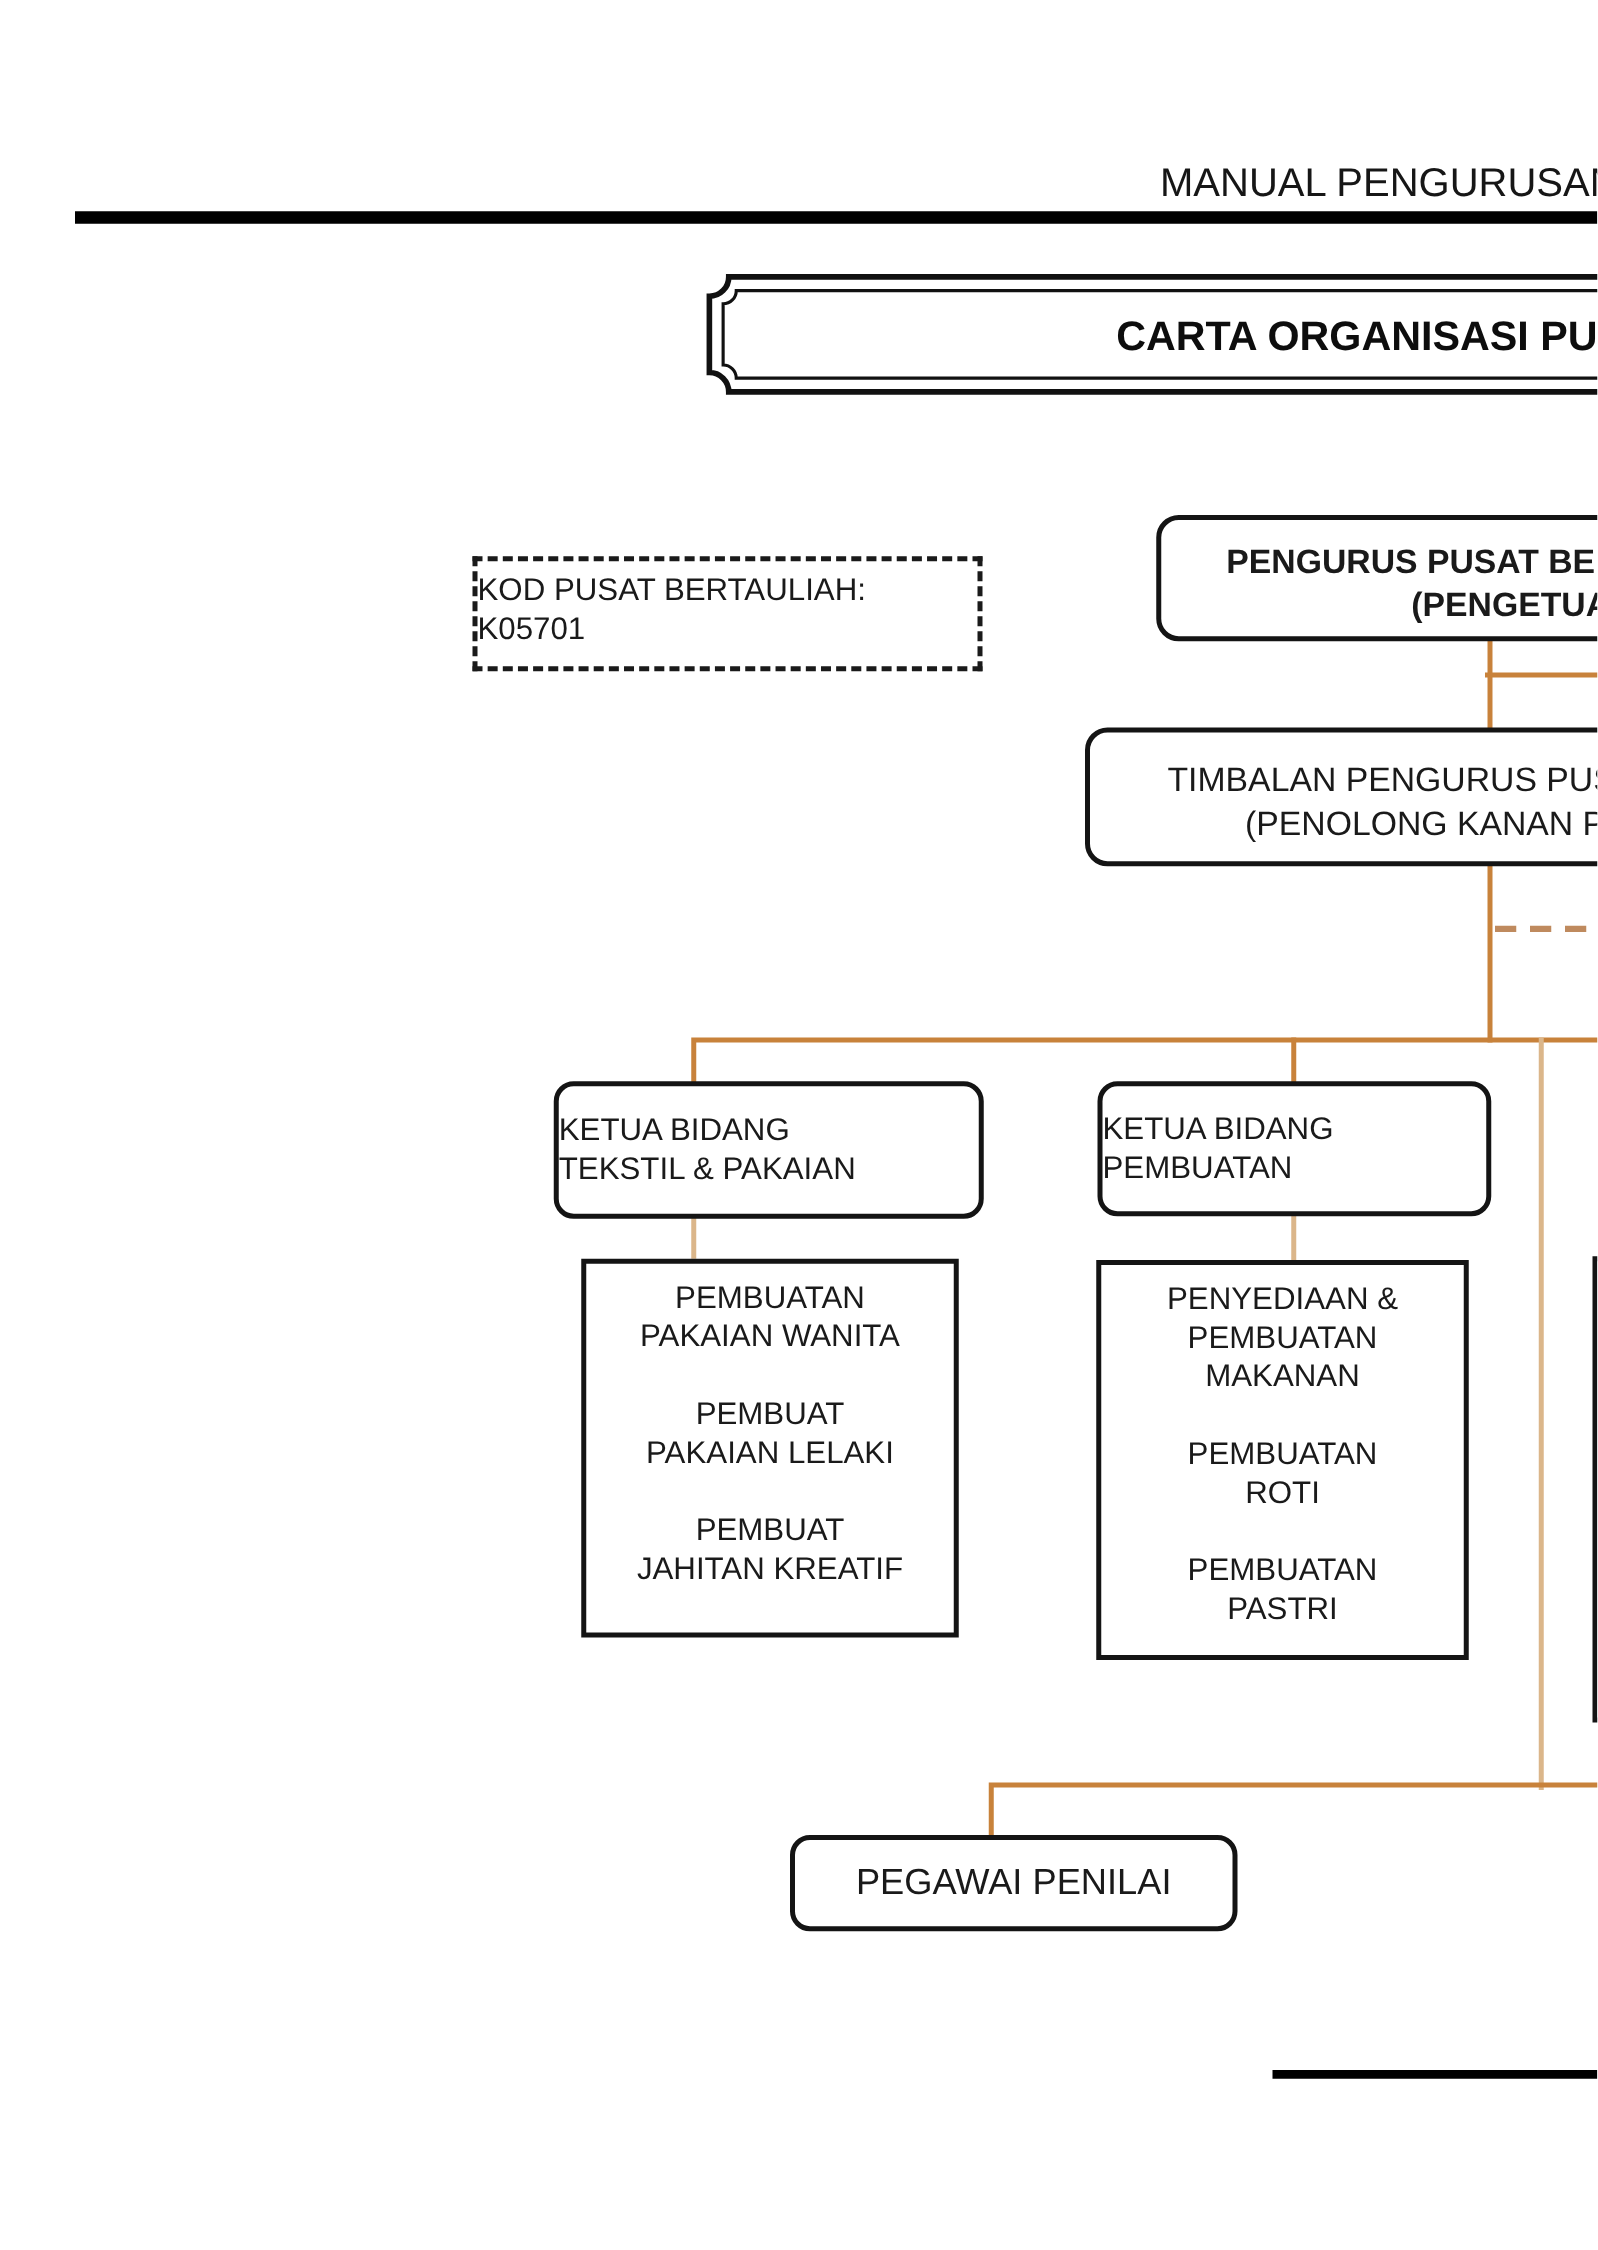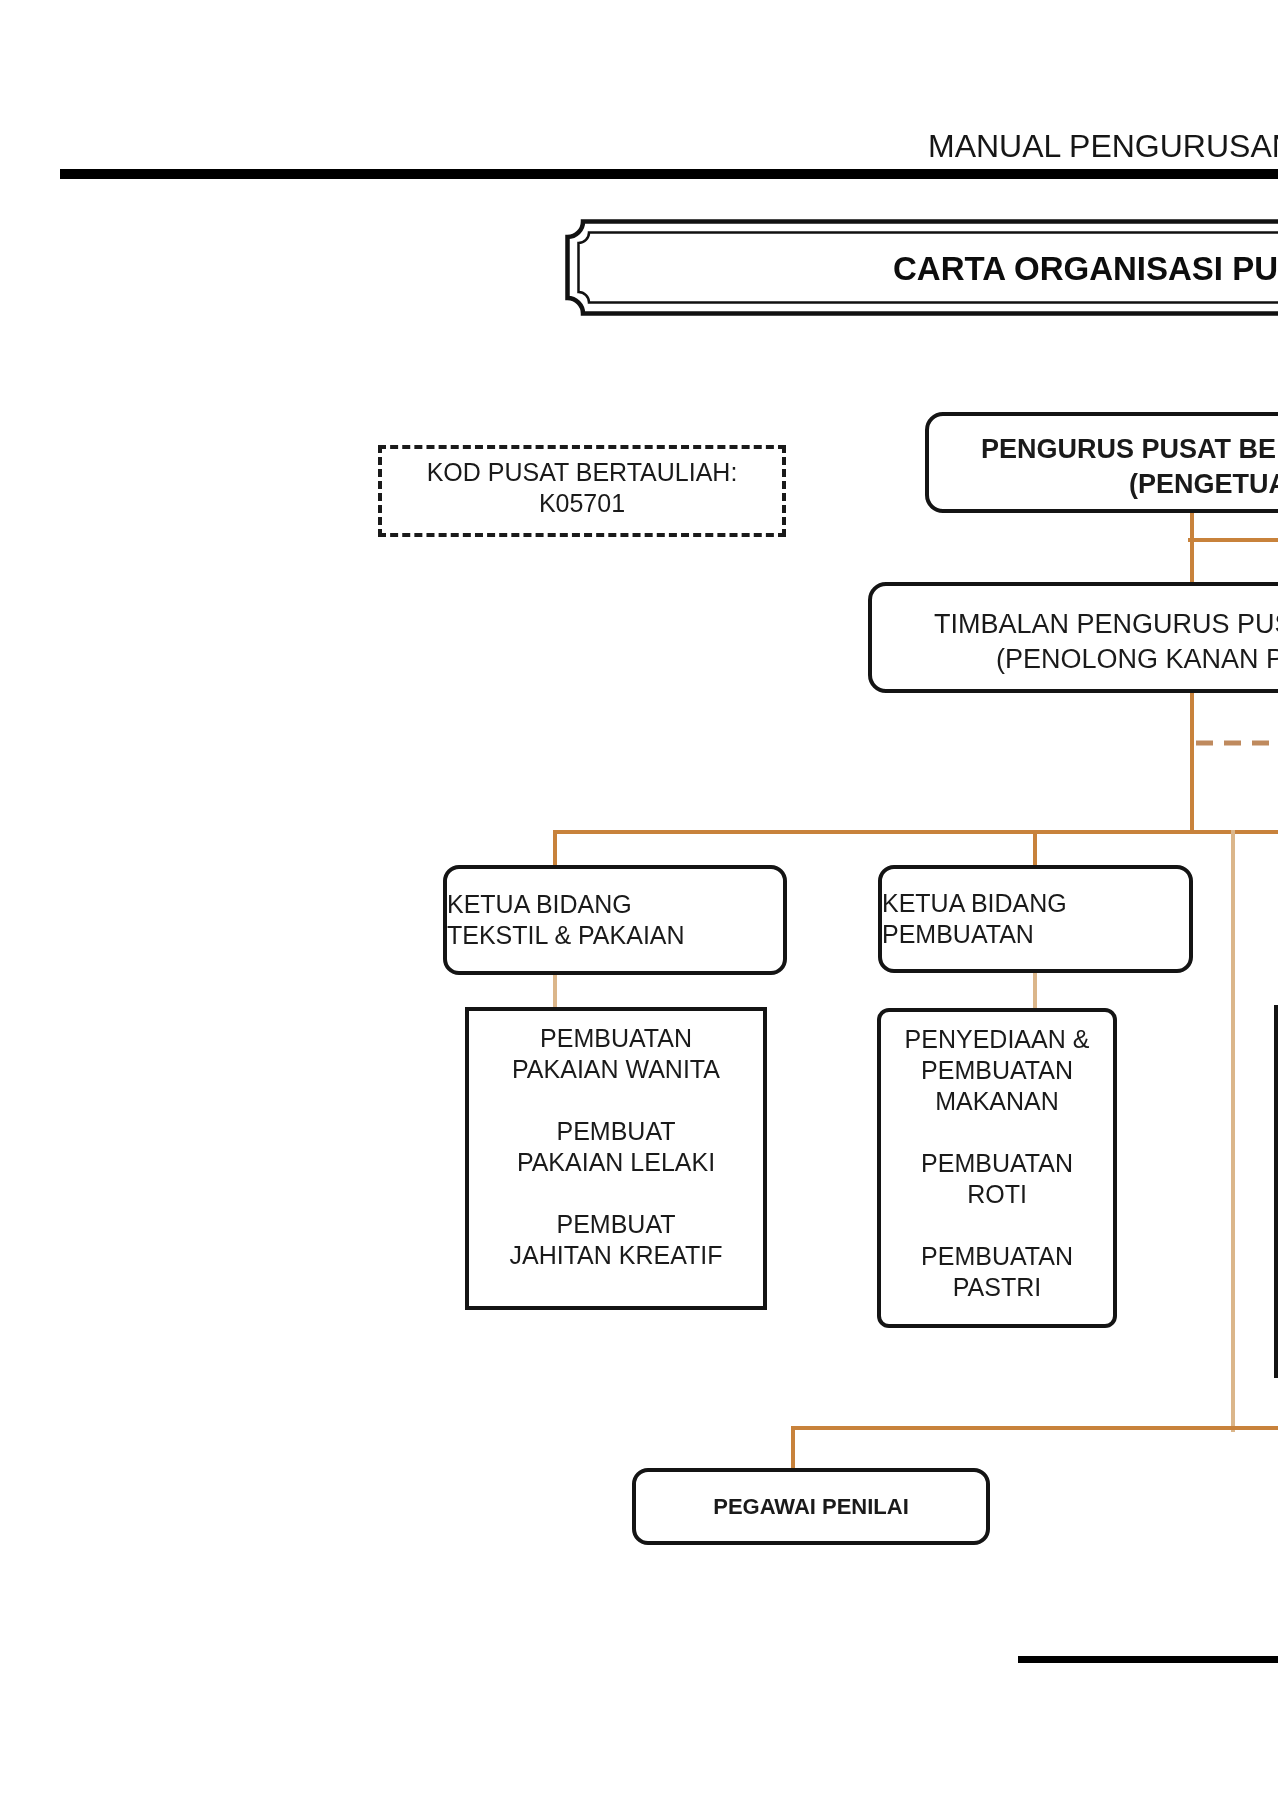--- a/index.html
+++ b/index.html
@@ -18,42 +18,42 @@
   .header-text{
     position:absolute;left:928px;top:129px;font-size:32px;line-height:34px;
     white-space:nowrap;z-index:2;color:#161616;
   }
   .banner-title{
     position:absolute;left:893px;top:251px;font-size:33px;font-weight:bold;
     line-height:36px;white-space:nowrap;z-index:2;color:#0d0d0d;
   }
   .code-box{
     left:378px;top:445px;width:408px;height:92px;
-    border:4px dashed #1a1a1a;text-align:center;
+    border:4px dashed #1a1a1a;
     font-size:25px;line-height:31px;padding-top:8px;
   }
   .code-box .code{font-weight:normal;}
   .pengurus-box{left:925px;top:412px;width:470px;height:101px;padding-top:16px;
     font-size:27px;font-weight:bold;line-height:35px;}
   .pengurus-box .l1{margin-left:52px;white-space:nowrap;}
   .pengurus-box .l2{margin-left:200px;white-space:nowrap;}
   .timbalan-box{left:868px;top:582px;width:530px;height:111px;padding-top:21px;
     font-size:27px;line-height:35px;}
   .timbalan-box .l1{margin-left:62px;white-space:nowrap;}
   .timbalan-box .l2{margin-left:124px;white-space:nowrap;}
   .ketua-box{font-size:25px;line-height:31px;text-align:left;
     display:flex;flex-direction:column;justify-content:center;}
   .ketua-tekstil{left:443px;top:865px;width:344px;height:110px;}
   .ketua-pembuatan{left:878px;top:865px;width:315px;height:108px;}
   .list-box{font-size:25px;line-height:31px;text-align:center;
     white-space:pre-line;padding-top:12px;}
   .list-tekstil{left:465px;top:1007px;width:302px;height:303px;}
-  .list-pembuatan{left:877px;top:1008px;width:240px;height:320px;border-radius:12px;}
+  .list-pembuatan{left:877px;top:1008px;width:298px;height:320px;}
   .pegawai-box{left:632px;top:1468px;width:358px;height:77px;
-    font-size:22px;display:flex;align-items:center;justify-content:center;font-weight:bold;}
+    font-size:29px;display:flex;align-items:center;justify-content:center;}
   .clipped-right-box{left:1274px;top:1005px;width:60px;height:373px;}
   .top-rule{left:60px;top:169px;width:1218px;height:10px;}
   .footer-rule{left:1018px;top:1656px;width:260px;height:7px;}
 </style>
 </head>
 <body>
 
 <div id="page">
 
   <svg id="connector-layer" width="1278" height="1800" viewBox="0 0 1278 1800">

